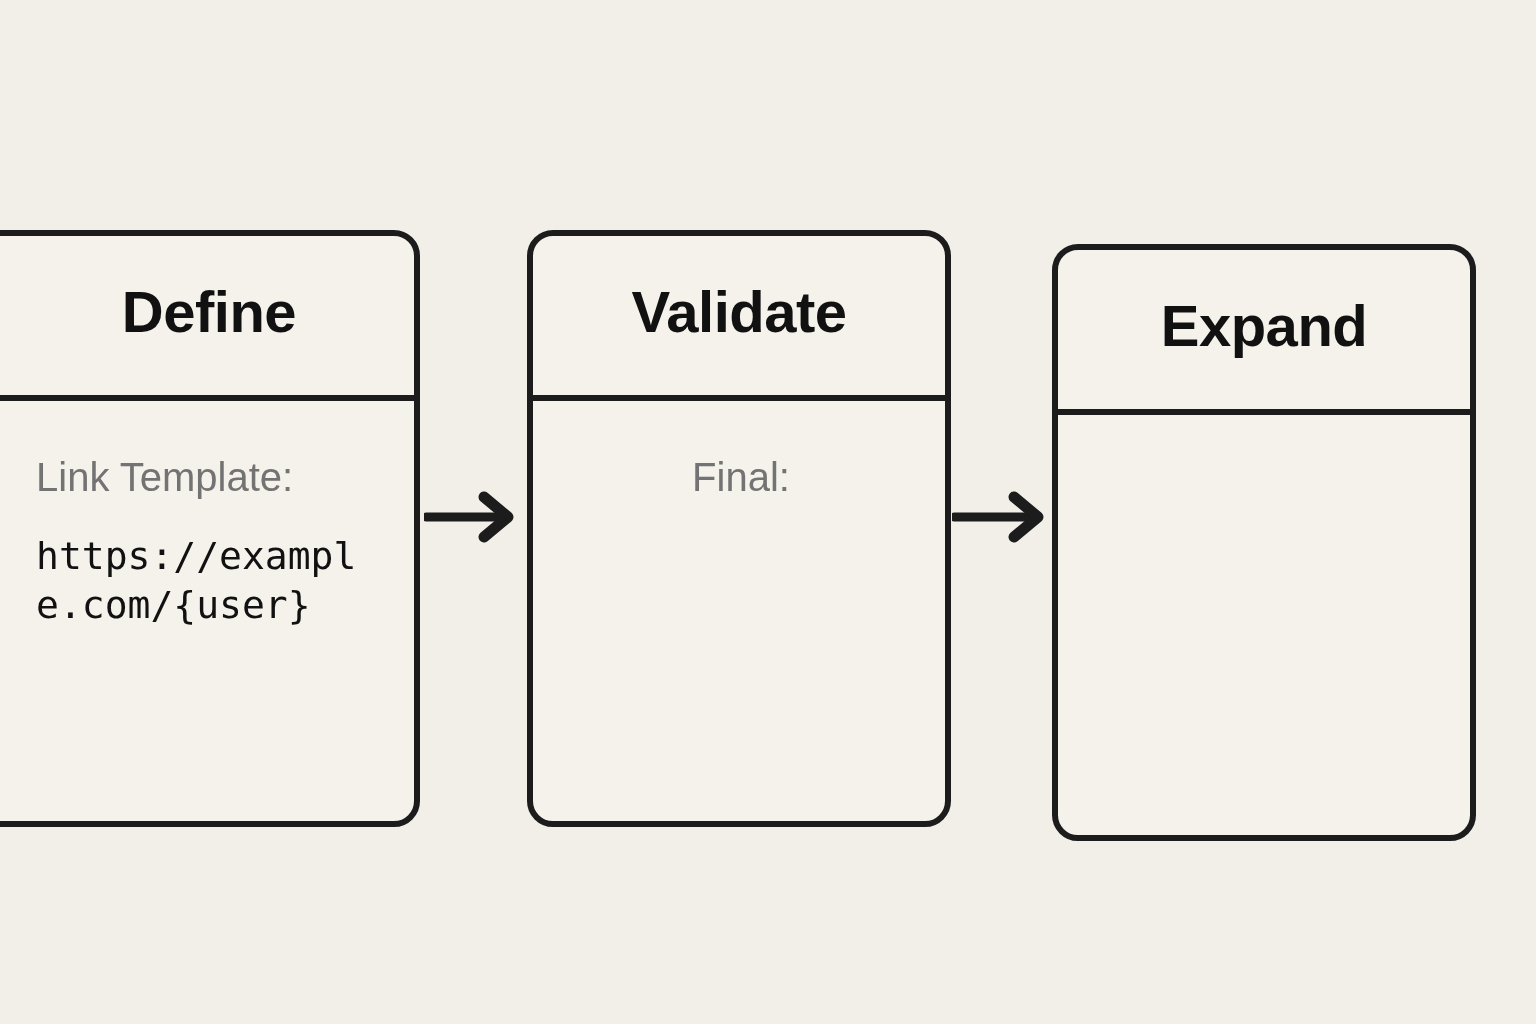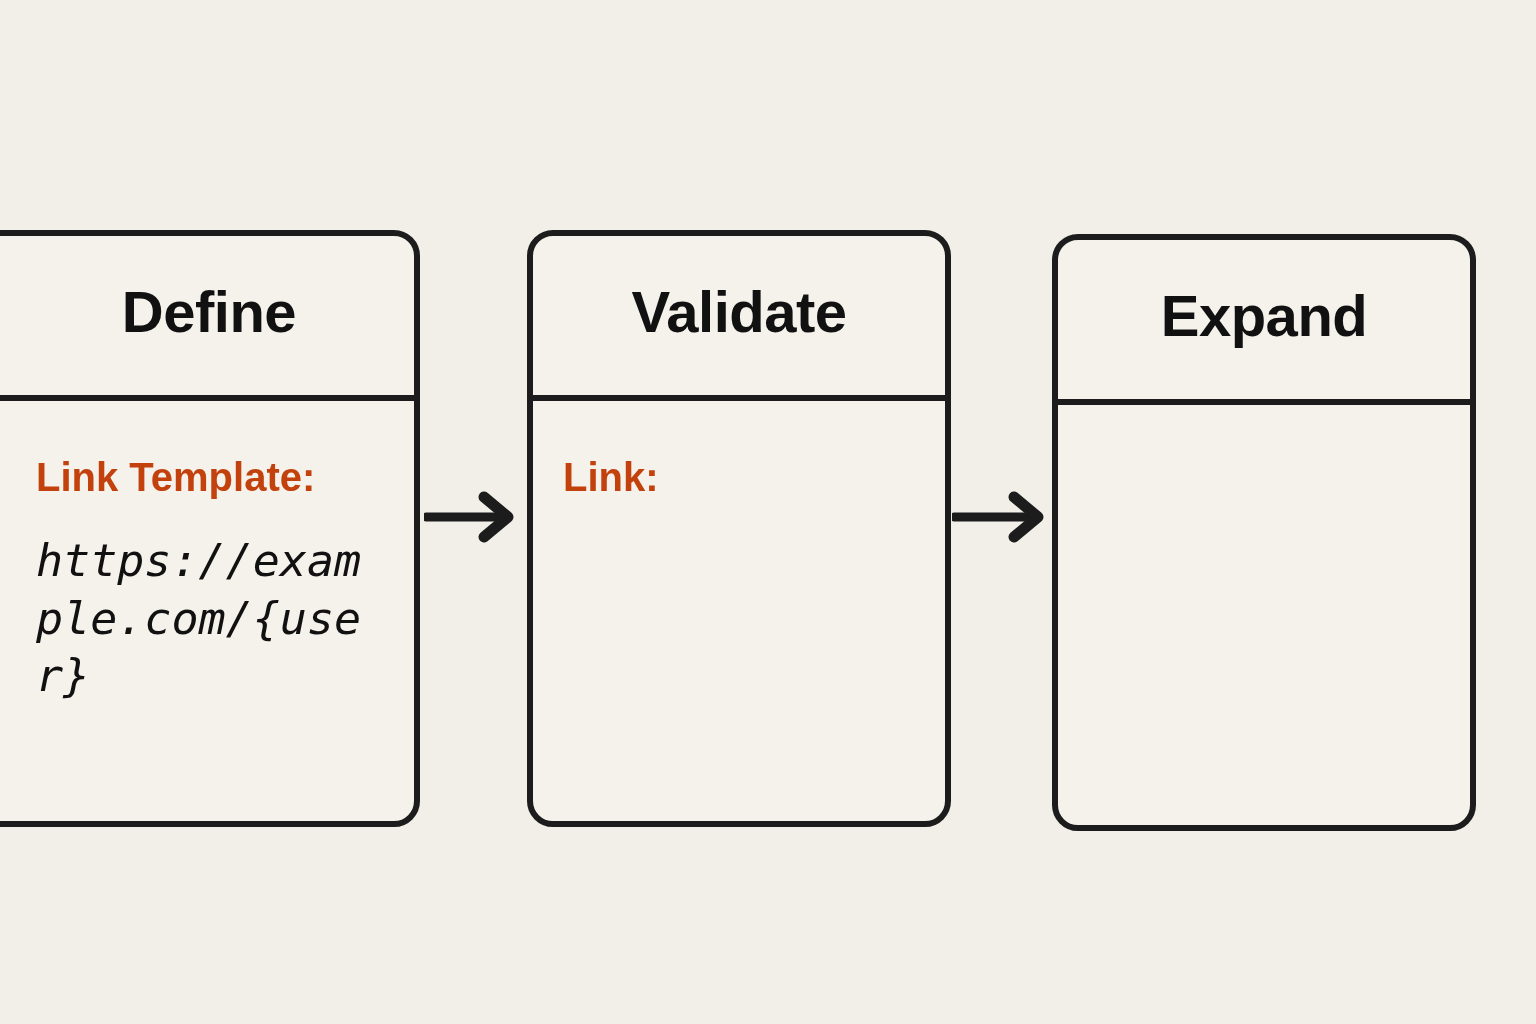--- a/index.html
+++ b/index.html
@@ -57,57 +57,56 @@
   .node-body {
     box-sizing: border-box;
     flex: 1 1 auto;
     padding: 55px 26px 20px 30px;
     display: flex;
     flex-direction: column;
   }
 
   .body-label {
     font-size: 40px;
-    color: #c2410c;
+    color: #737373;
     line-height: 1.05;
     white-space: nowrap;
     margin-bottom: 34px;
-    font-weight: bold;
   }
 
   .body-value {
     font-family: "DejaVu Sans Mono", monospace;
-    font-size: 45px;
+    font-size: 38px;
     color: #111111;
     line-height: 1.28;
     word-break: break-all;
     overflow-wrap: anywhere;
-    font-style: italic;
   }
 
   
   #node-define {
     left: -32px;
     top: 230px;
     width: 452px;
     height: 597px;
   }
   #node-define .node-body { padding-left: 62px; }
   #node-define .node-header { padding-left: 30px; }
 
   #node-validate {
     left: 527px;
     top: 230px;
     width: 424px;
     height: 597px;
+    text-align: center;
   }
 
   #node-expand {
     left: 1052px;
-    top: 234px;
+    top: 244px;
     width: 424px;
     height: 597px;
   }
 
   
   .arrow {
     position: absolute;
     top: 489px;
     height: 56px;
   }
@@ -134,21 +133,21 @@
       <path d="M2 28 H78" stroke="#1c1c1c" stroke-width="9" fill="none" stroke-linecap="round"></path>
       <path d="M60 8 L84 28 L60 48" stroke="#1c1c1c" stroke-width="11" fill="none" stroke-linecap="round" stroke-linejoin="round"></path>
     </svg>
   </div>
 
   <div class="node" id="node-validate">
     <div class="node-header">
       <span class="node-title">Validate</span>
     </div>
     <div class="node-body">
-      <span class="body-label">Link:</span>
+      <span class="body-label">Final:</span>
     </div>
   </div>
 
   <div class="arrow" id="arrow-2">
     <svg width="102" height="56" viewBox="0 0 102 56">
       <path d="M2 28 H80" stroke="#1c1c1c" stroke-width="9" fill="none" stroke-linecap="round"></path>
       <path d="M62 8 L86 28 L62 48" stroke="#1c1c1c" stroke-width="11" fill="none" stroke-linecap="round" stroke-linejoin="round"></path>
     </svg>
   </div>
 

